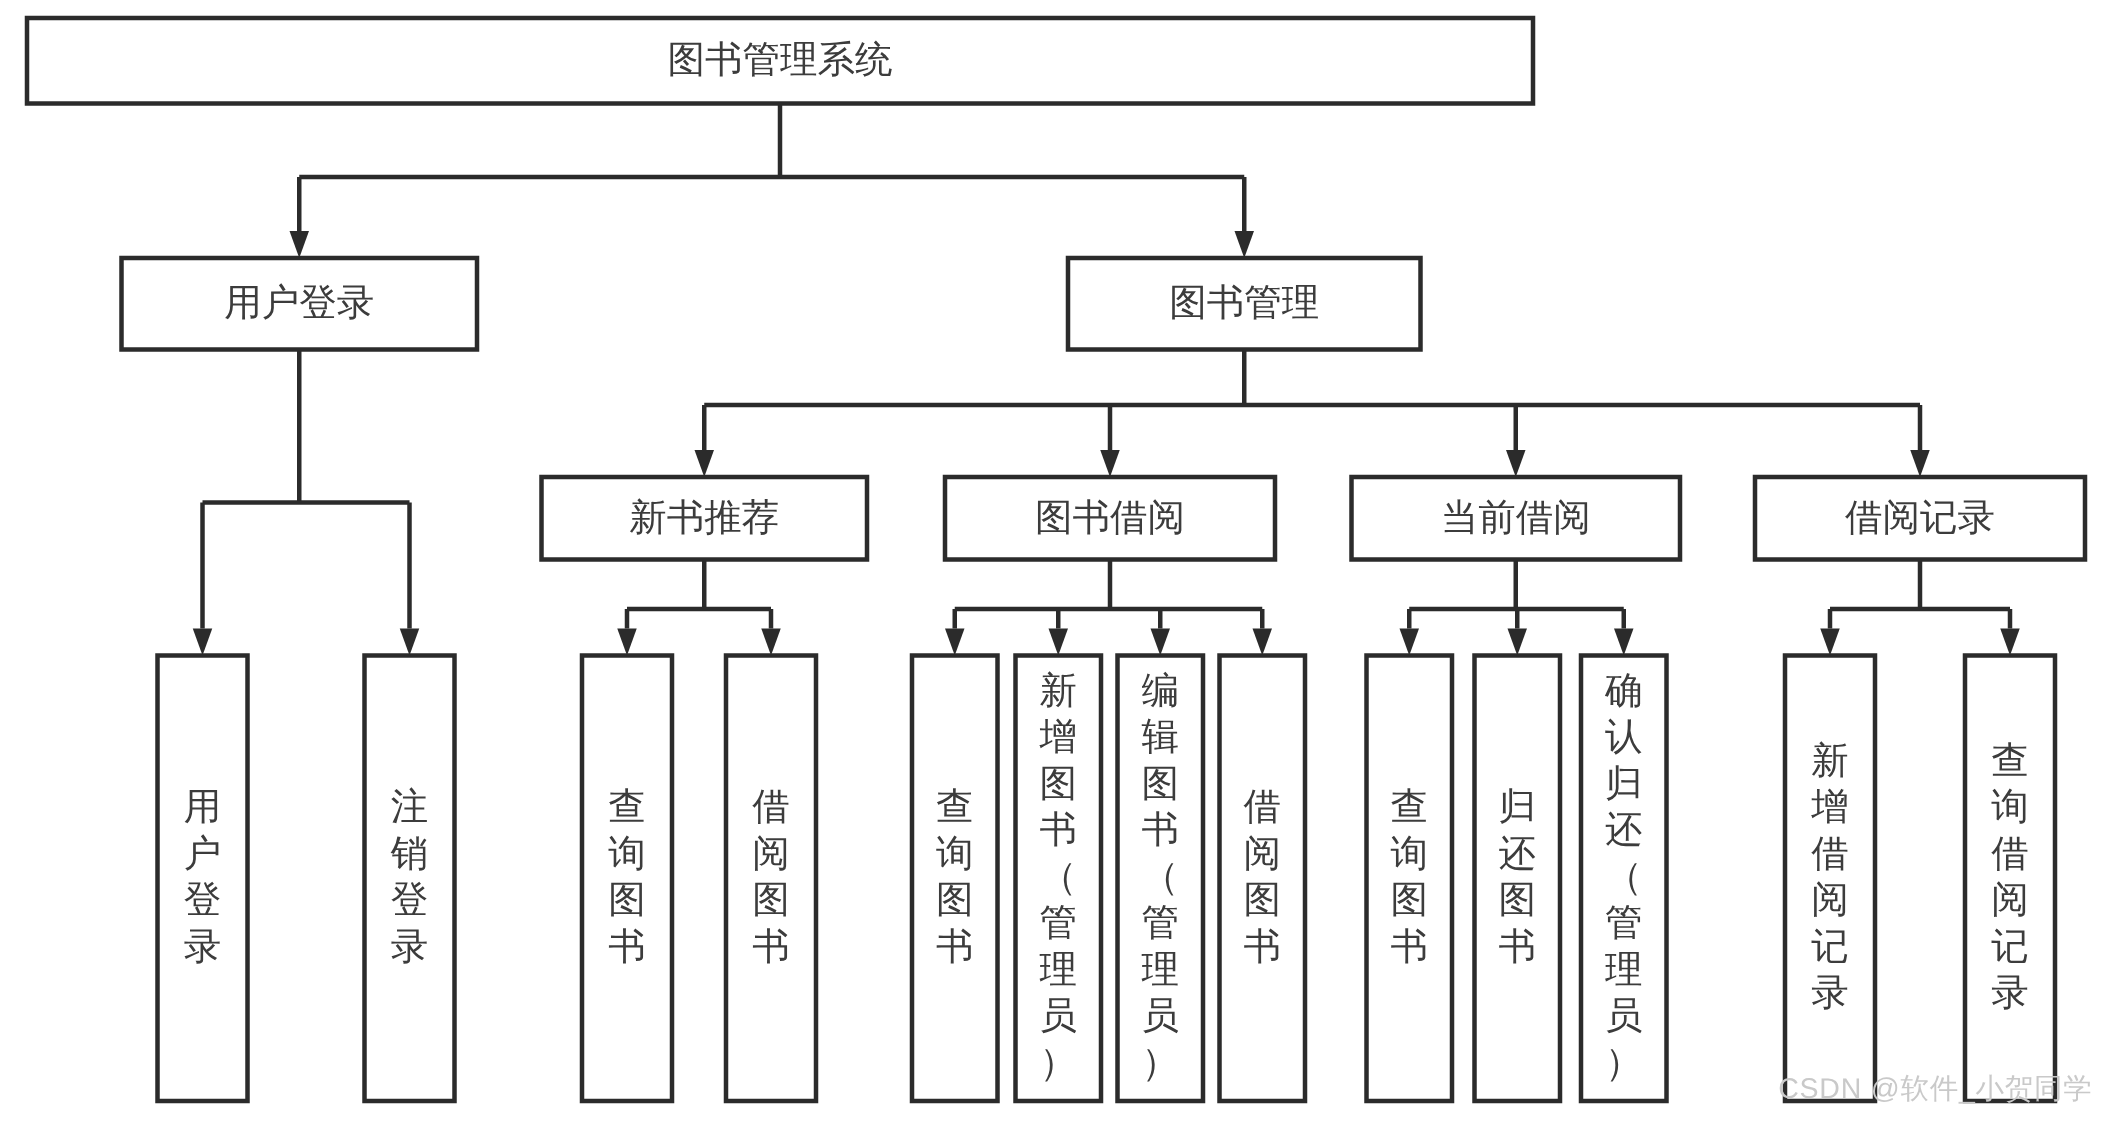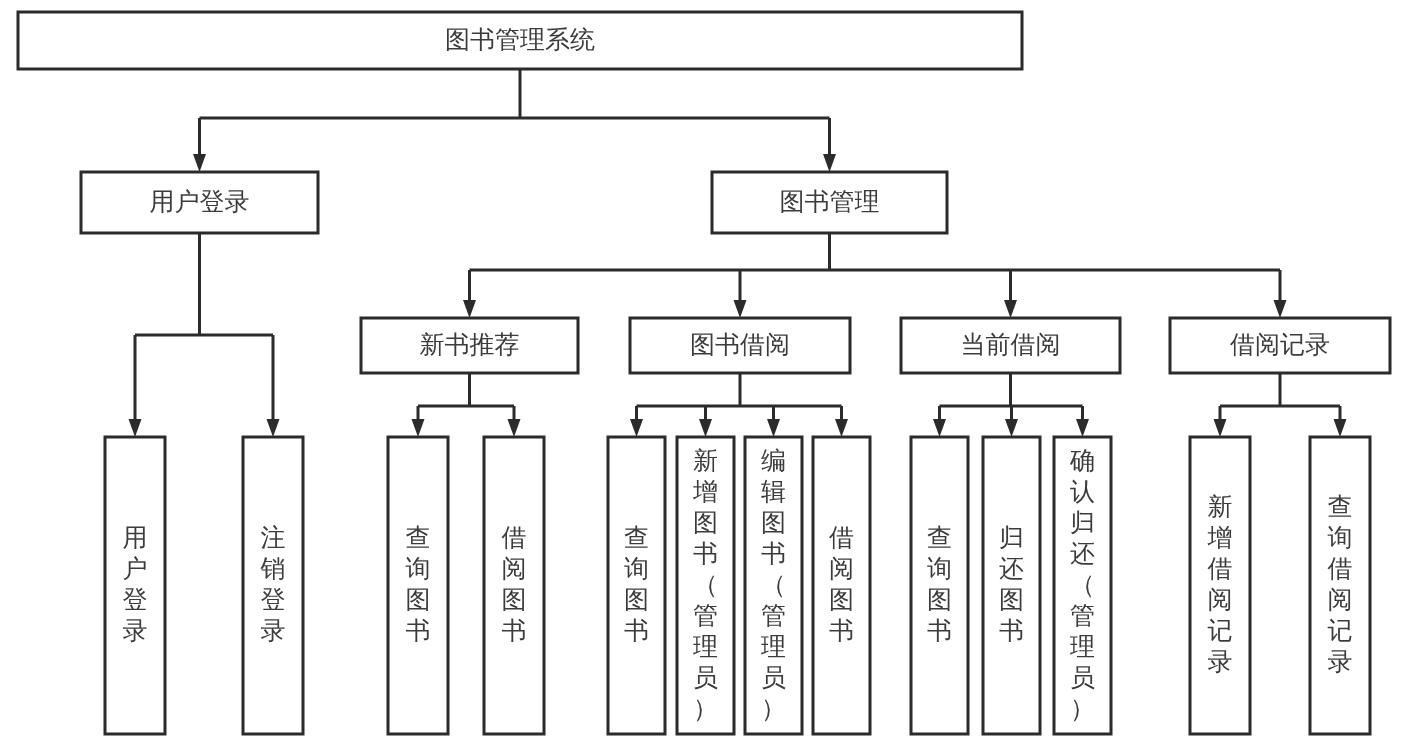--- a/index.html
+++ b/index.html
@@ -206,13 +206,14 @@
         <g>
           <rect x="1190" y="437" width="60" height="297" class="node-box"></rect>
           <text x="1220" y="0" class="leaf-label-cell"><tspan x="1220" y="508">新</tspan><tspan x="1220" y="539">增</tspan><tspan x="1220" y="570">借</tspan><tspan x="1220" y="601">阅</tspan><tspan x="1220" y="632">记</tspan><tspan x="1220" y="663">录</tspan></text>
         </g>
         <g>
           <rect x="1310" y="437" width="60" height="297" class="node-box"></rect>
           <text x="1340" y="0" class="leaf-label-cell"><tspan x="1340" y="508">查</tspan><tspan x="1340" y="539">询</tspan><tspan x="1340" y="570">借</tspan><tspan x="1340" y="601">阅</tspan><tspan x="1340" y="632">记</tspan><tspan x="1340" y="663">录</tspan></text>
         </g>
       </g>
   </svg>
+  <div class="watermark">CSDN @软件_小贺同学</div>
 </div>
 
 </body></html>

